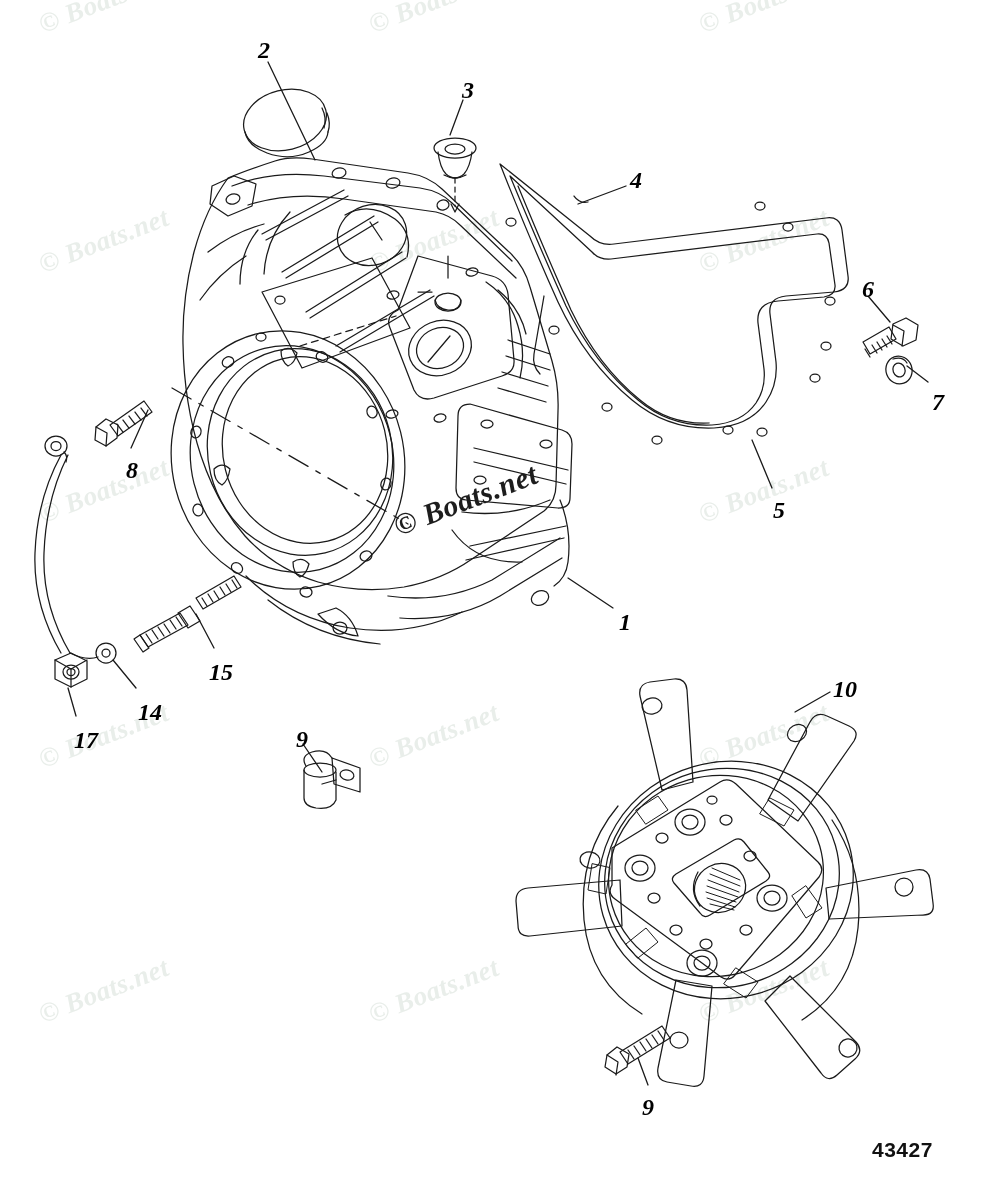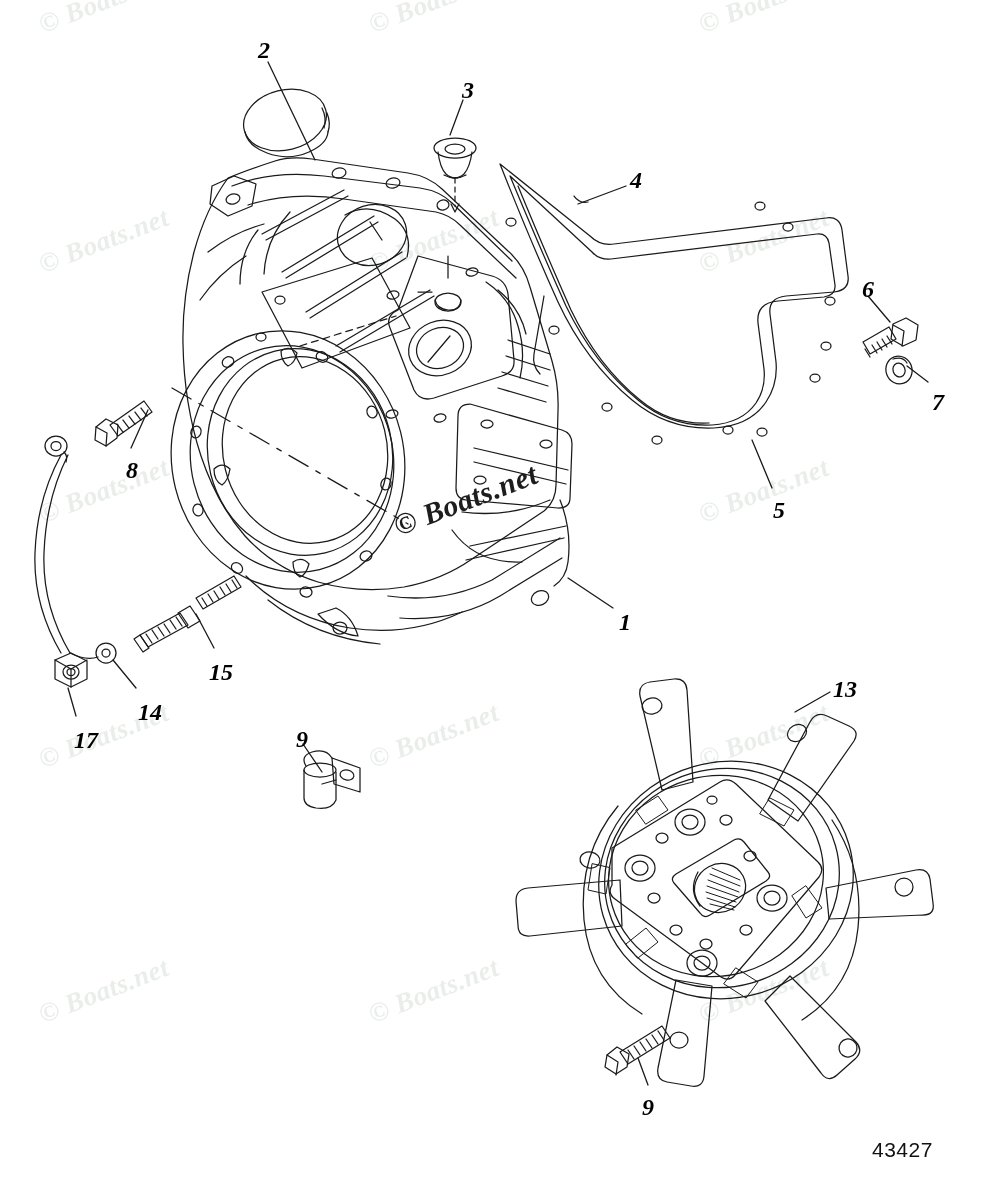--- a/index.html
+++ b/index.html
@@ -35,21 +35,21 @@
   .callout{
     position:absolute;z-index:60;
     font-family:"Liberation Serif", serif;
     font-weight:bold;font-style:italic;
     font-size:24px;color:#000;
     line-height:1;user-select:none;
   }
   .dwg-no{
     position:absolute;z-index:60;
     font-family:"Liberation Sans", sans-serif;
-    font-weight:normal;font-size:21px;color:#111;
+    font-weight:bold;font-size:21px;color:#111;
     letter-spacing:.5px;
     text-align:right;
   }
 </style>
 </head>
 <body>
 
 <div id="stage">
 
   <div class="wm-layer" id="wm-back">
@@ -418,18 +418,18 @@
       <div class="callout" style="left: 630px; top: 168px;">4</div>
       <div class="callout" style="left: 862px; top: 277px;">6</div>
       <div class="callout" style="left: 932px; top: 390px;">7</div>
       <div class="callout" style="left: 773px; top: 498px;">5</div>
       <div class="callout" style="left: 126px; top: 458px;">8</div>
       <div class="callout" style="left: 619px; top: 610px;">1</div>
       <div class="callout" style="left: 209px; top: 660px;">15</div>
       <div class="callout" style="left: 138px; top: 700px;">14</div>
       <div class="callout" style="left: 74px; top: 728px;">17</div>
       <div class="callout" style="left: 296px; top: 727px;">9</div>
-      <div class="callout" style="left: 833px; top: 677px;">13</div>
+      <div class="callout" style="left: 833px; top: 677px;">10</div>
       <div class="callout" style="left: 642px; top: 1095px;">9</div>
     </div>
 
   <div class="dwg-no" style="left:872px;top:1138px;">43427</div>
 </div>
 
 </body></html>

